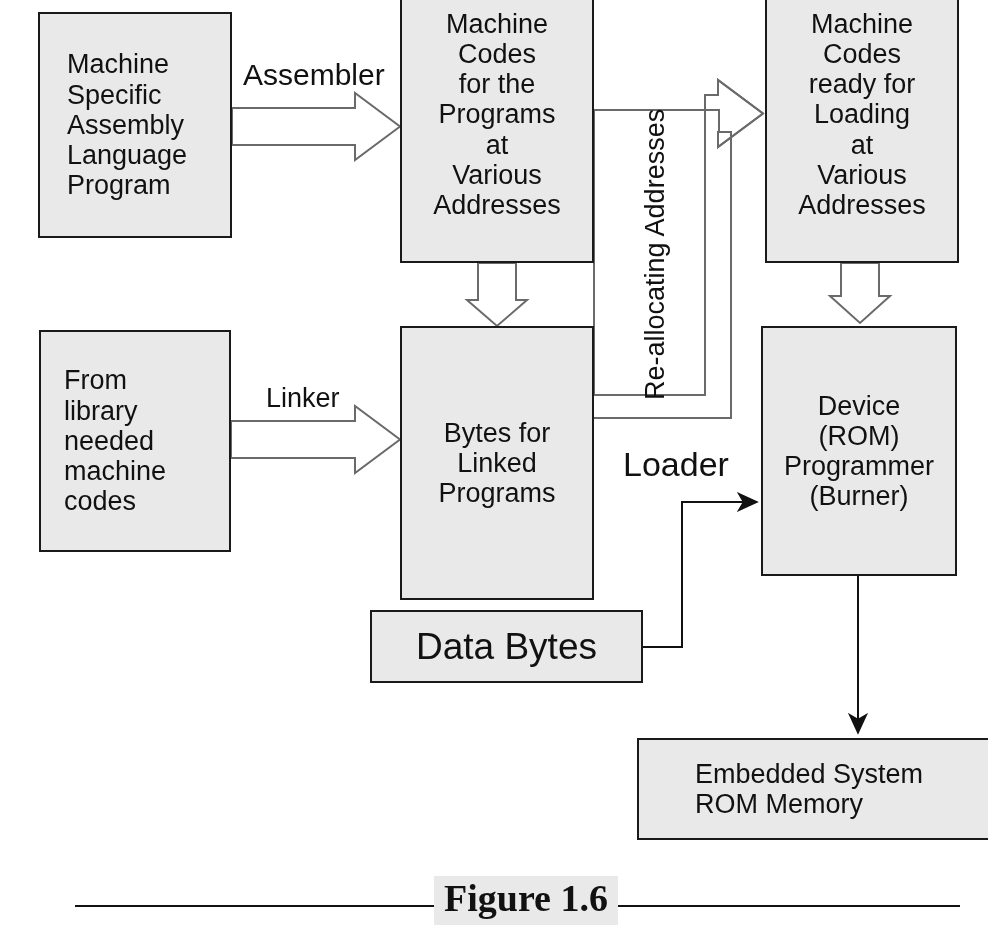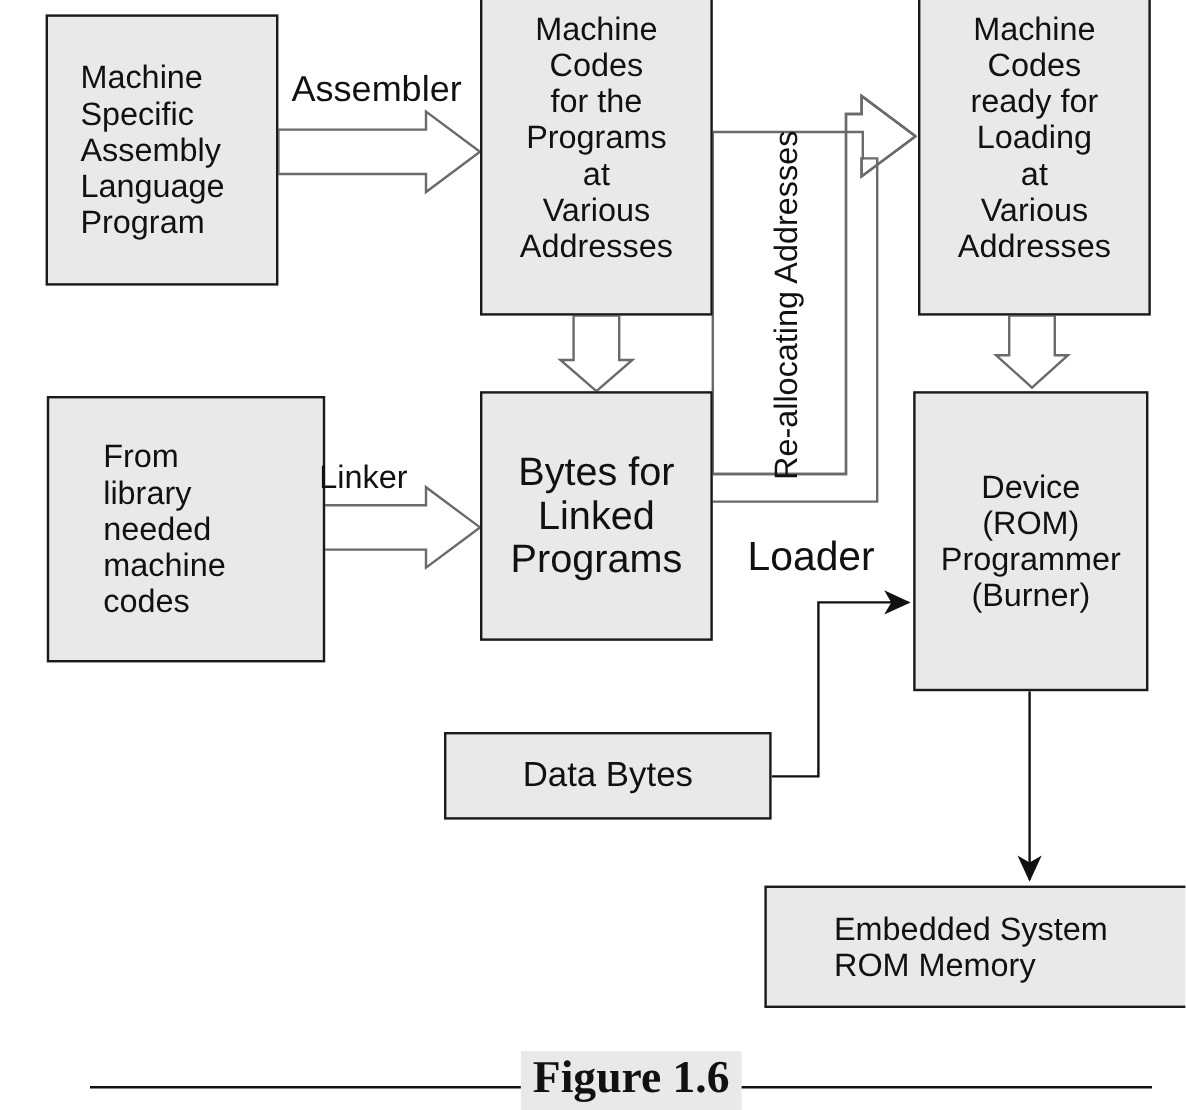--- a/index.html
+++ b/index.html
@@ -116,42 +116,42 @@
   <div class="node n-center" style="left:765px; top:-34px; width:194px; height:297px; font-size:27px;">
     <span class="txt">Machine
 Codes
 ready for
 Loading
 at
 Various
 Addresses</span>
   </div>
 
-  <div class="node n-left" style="left:39px; top:330px; width:232px; height:222px; font-size:27px; padding-left:45px;">
+  <div class="node n-left" style="left:39px; top:330px; width:192px; height:222px; font-size:27px; padding-left:23px;">
     <span class="txt">From
 library
 needed
 machine
 codes</span>
   </div>
 
-  <div class="node n-center" style="left:400px; top:326px; width:194px; height:208px; font-size:33px;">
+  <div class="node n-center" style="left:400px; top:326px; width:194px; height:274px; font-size:27px;">
     <span class="txt">Bytes for
 Linked
 Programs</span>
   </div>
 
   <div class="node n-center" style="left:761px; top:326px; width:196px; height:250px; font-size:27px;">
     <span class="txt">Device
 (ROM)
 Programmer
 (Burner)</span>
   </div>
 
-  <div class="node n-center" style="left:370px; top:610px; width:273px; height:73px; font-size:29px;">
+  <div class="node n-center" style="left:370px; top:610px; width:273px; height:73px; font-size:37px;">
     <span class="txt">Data Bytes</span>
   </div>
 
   <div class="node n-left" style="left:637px; top:738px; width:380px; height:102px; font-size:27px; padding-left:56px;">
     <span class="txt">Embedded System
 ROM Memory</span>
   </div>
 
   <div class="edge-label" style="left:243px; top:58px; font-size:30px;">
     <span>Assembler</span>

